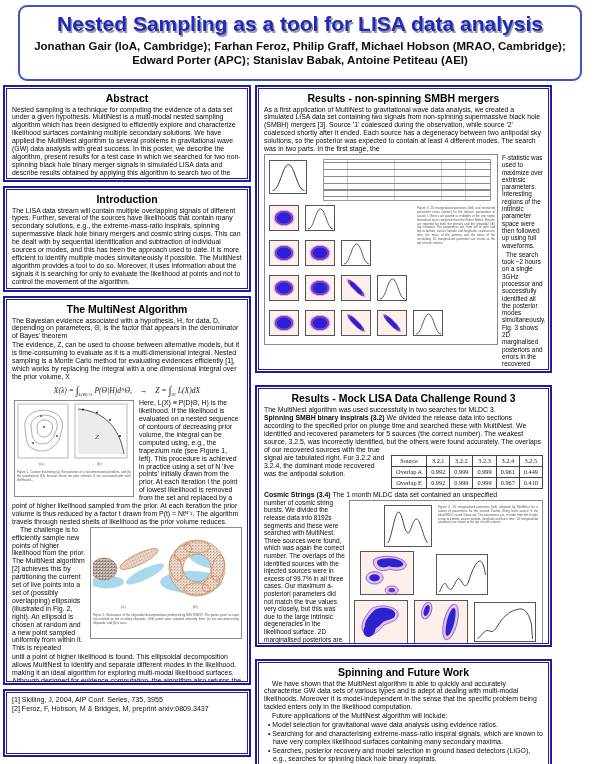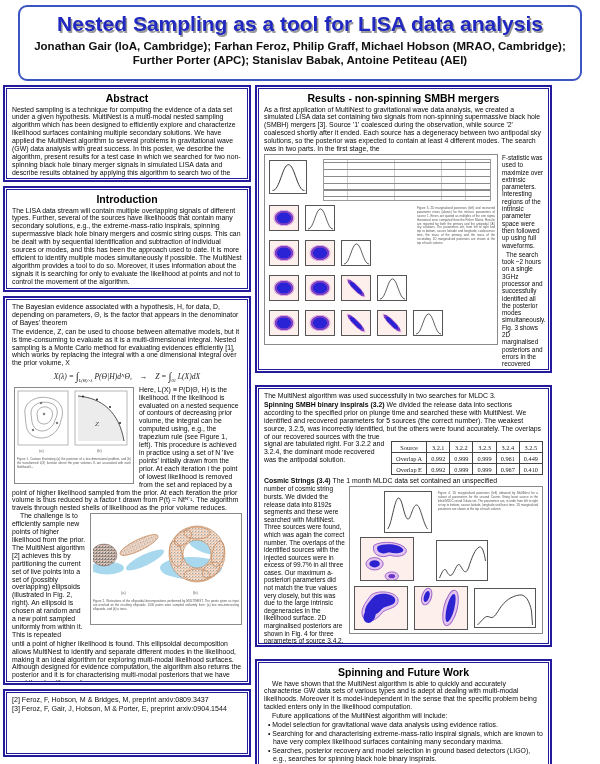--- a/index.html
+++ b/index.html
@@ -71,21 +71,21 @@
   
   .ref { font-size:7.1px; line-height:8.8px; }
 </style>
 </head>
 <body>
 
 <div id="page">
 
   <div class="header-box">
     <div class="poster-title">Nested Sampling as a tool for LISA data analysis</div>
-    <div class="poster-authors">Jonathan Gair (IoA, Cambridge); Farhan Feroz, Philip Graff, Michael Hobson (MRAO, Cambridge); Further Porter (APC); Stanislav Babak, Antoine Petiteau (AEI)</div>
+    <div class="poster-authors">Jonathan Gair (IoA, Cambridge); Farhan Feroz, Philip Graff, Michael Hobson (MRAO, Cambridge); Edward Porter (APC); Stanislav Babak, Antoine Petiteau (AEI)</div>
   </div>
 
   <div class="cols">
 
     <div class="col-left">
 
       <div class="box" style="height:97px">
         <div class="inner">
           <h2>Abstract</h2>
           <p class="bt">Nested sampling is a technique for computing the evidence of a data set under a given hypothesis. MultiNest is a multi-modal nested sampling algorithm which has been designed to efficiently explore and characterize likelihood surfaces containing multiple secondary solutions. We have applied the MultiNest algorithm to several problems in gravitational wave (GW) data analysis with great success. In this poster, we describe the algorithm, present results for a test case in which we searched for two non-spinning black hole binary merger signals in simulated LISA data and describe results obtained by applying this algorithm to search two of the data sets in the most recent round of the Mock LISA Data Challenge.</p>
@@ -94,20 +94,21 @@
 
       <div class="box" style="height:106px">
         <div class="inner">
           <h2>Introduction</h2>
           <p class="bt">The LISA data stream will contain multiple overlapping signals of different types. Further, several of the sources have likelihoods that contain many secondary solutions, e.g., the extreme-mass-ratio inspirals, spinning supermassive black hole binary mergers and cosmic string cusps. This can be dealt with by sequential identification and subtraction of individual sources or modes, and this has been the approach used to date. It is more efficient to identify multiple modes simultaneously if possible. The MultiNest algorithm provides a tool to do so. Moreover, it uses information about the signals it is searching for only to evaluate the likelihood at points and not to control the movement of the algorithm.</p>
         </div>
       </div>
 
       <div class="box" style="height:389px">
         <div class="inner">
+          <h2>The MultiNest Algorithm</h2>
           <p class="bt">The Bayesian evidence associated with a hypothesis, H, for data, D, depending on parameters, Θ, is the factor that appears in the denominator of Bayes' theorem</p>
 
 
           <p class="bt">The evidence, Z, can be used to choose between alternative models, but it is time-consuming to evaluate as it is a multi-dimensional integral. Nested sampling is a Monte Carlo method for evaluating evidences efficiently [1], which works by replacing the integral with a one dimensional integral over the prior volume, X</p>
 
           <div class="eq">
             <span>X(λ) =</span>
             <span class="int">∫</span><span class="ilim">L(Θ)&gt;λ</span>
             <span>P(Θ|H)dᴺΘ,</span>
             <span class="arrow">→</span>
@@ -190,22 +191,22 @@
           </div>
 
           <p class="bt ind">The challenge is to efficiently sample new points of higher likelihood from the prior. The MultiNest algorithm [2] achieves this by partitioning the current set of live points into a set of (possibly overlapping) ellipsoids (illustrated in Fig. 2, right). An ellipsoid is chosen at random and a new point sampled uniformly from within it. This is repeated</p>
           <p class="bt">until a point of higher likelihood is found. This ellipsoidal decomposition allows MultiNest to identify and separate different modes in the likelihood, making it an ideal algorithm for exploring multi-modal likelihood surfaces. Although designed for evidence computation, the algorithm also returns the posterior and it is for characterising multi-modal posteriors that we have used the algorithm so far.</p>
           <div class="clear"></div>
         </div>
       </div>
 
       <div class="box" style="height:68px">
         <div class="inner">
+          <div class="ref">[1] Skilling, J, 2004, AIP Conf. Series, 735, 3955</div>
           <div class="ref">[2] Feroz, F, Hobson, M &amp; Bridges, M, preprint arxiv:0809.3437</div>
-          <div class="ref">[3] Feroz, F, Gair, J, Hobson, M &amp; Porter, E, preprint arxiv:0904.1544</div>
         </div>
       </div>
     </div>
 
     <div class="col-right">
 
       <div class="box" style="height:288px">
         <div class="inner">
           <h2>Results - non-spinning SMBH mergers</h2>
           <p class="bt">As a first application of MultiNest to gravitational wave data analysis, we created a simulated LISA data set containing two signals from non-spinning supermassive black hole (SMBH) mergers [3]. Source '1' coalesced during the observation, while source '2' coalesced shortly after it ended. Each source has a degeneracy between two antipodal sky solutions, so the posterior was expected to contain at least 4 different modes. The search was in two parts. In the first stage, the</p>
@@ -255,20 +256,21 @@
               <p>F-statistic was used to maximize over extrinsic parameters. Interesting regions of the intrinsic parameter space were then followed up using full waveforms.</p>
               <p>The search took ~2 hours on a single 3GHz processor and successfully identified all the posterior modes simultaneously. Fig. 3 shows 2D marginalised posteriors and errors in the recovered parameters for the intrinsic parameters of</p>
             </div>
           </div>
 
         </div>
       </div>
 
       <div class="box" style="height:262px">
         <div class="inner">
+          <h2>Results - Mock LISA Data Challenge Round 3</h2>
           <p class="bt">The MultiNest algorithm was used successfully in two searches for MLDC 3.</p>
           <p class="bt"><b class="lead">Spinning SMBH binary inspirals (3.2)</b> <span>We divided the release data into sections according to the specified prior on plunge time and searched these with MultiNest. We identified and recovered parameters for 5 sources (the correct number). The weakest source, 3.2.5, was incorrectly identified, but the others were found accurately. The overlaps of our recovered sources with the true</span></p>
 
           <div>
             <table class="overlap-table">
               <tbody>
                   <tr>
                 <th>Source</th>
                 <th>3.2.1</th>
                 <th>3.2.2</th>

